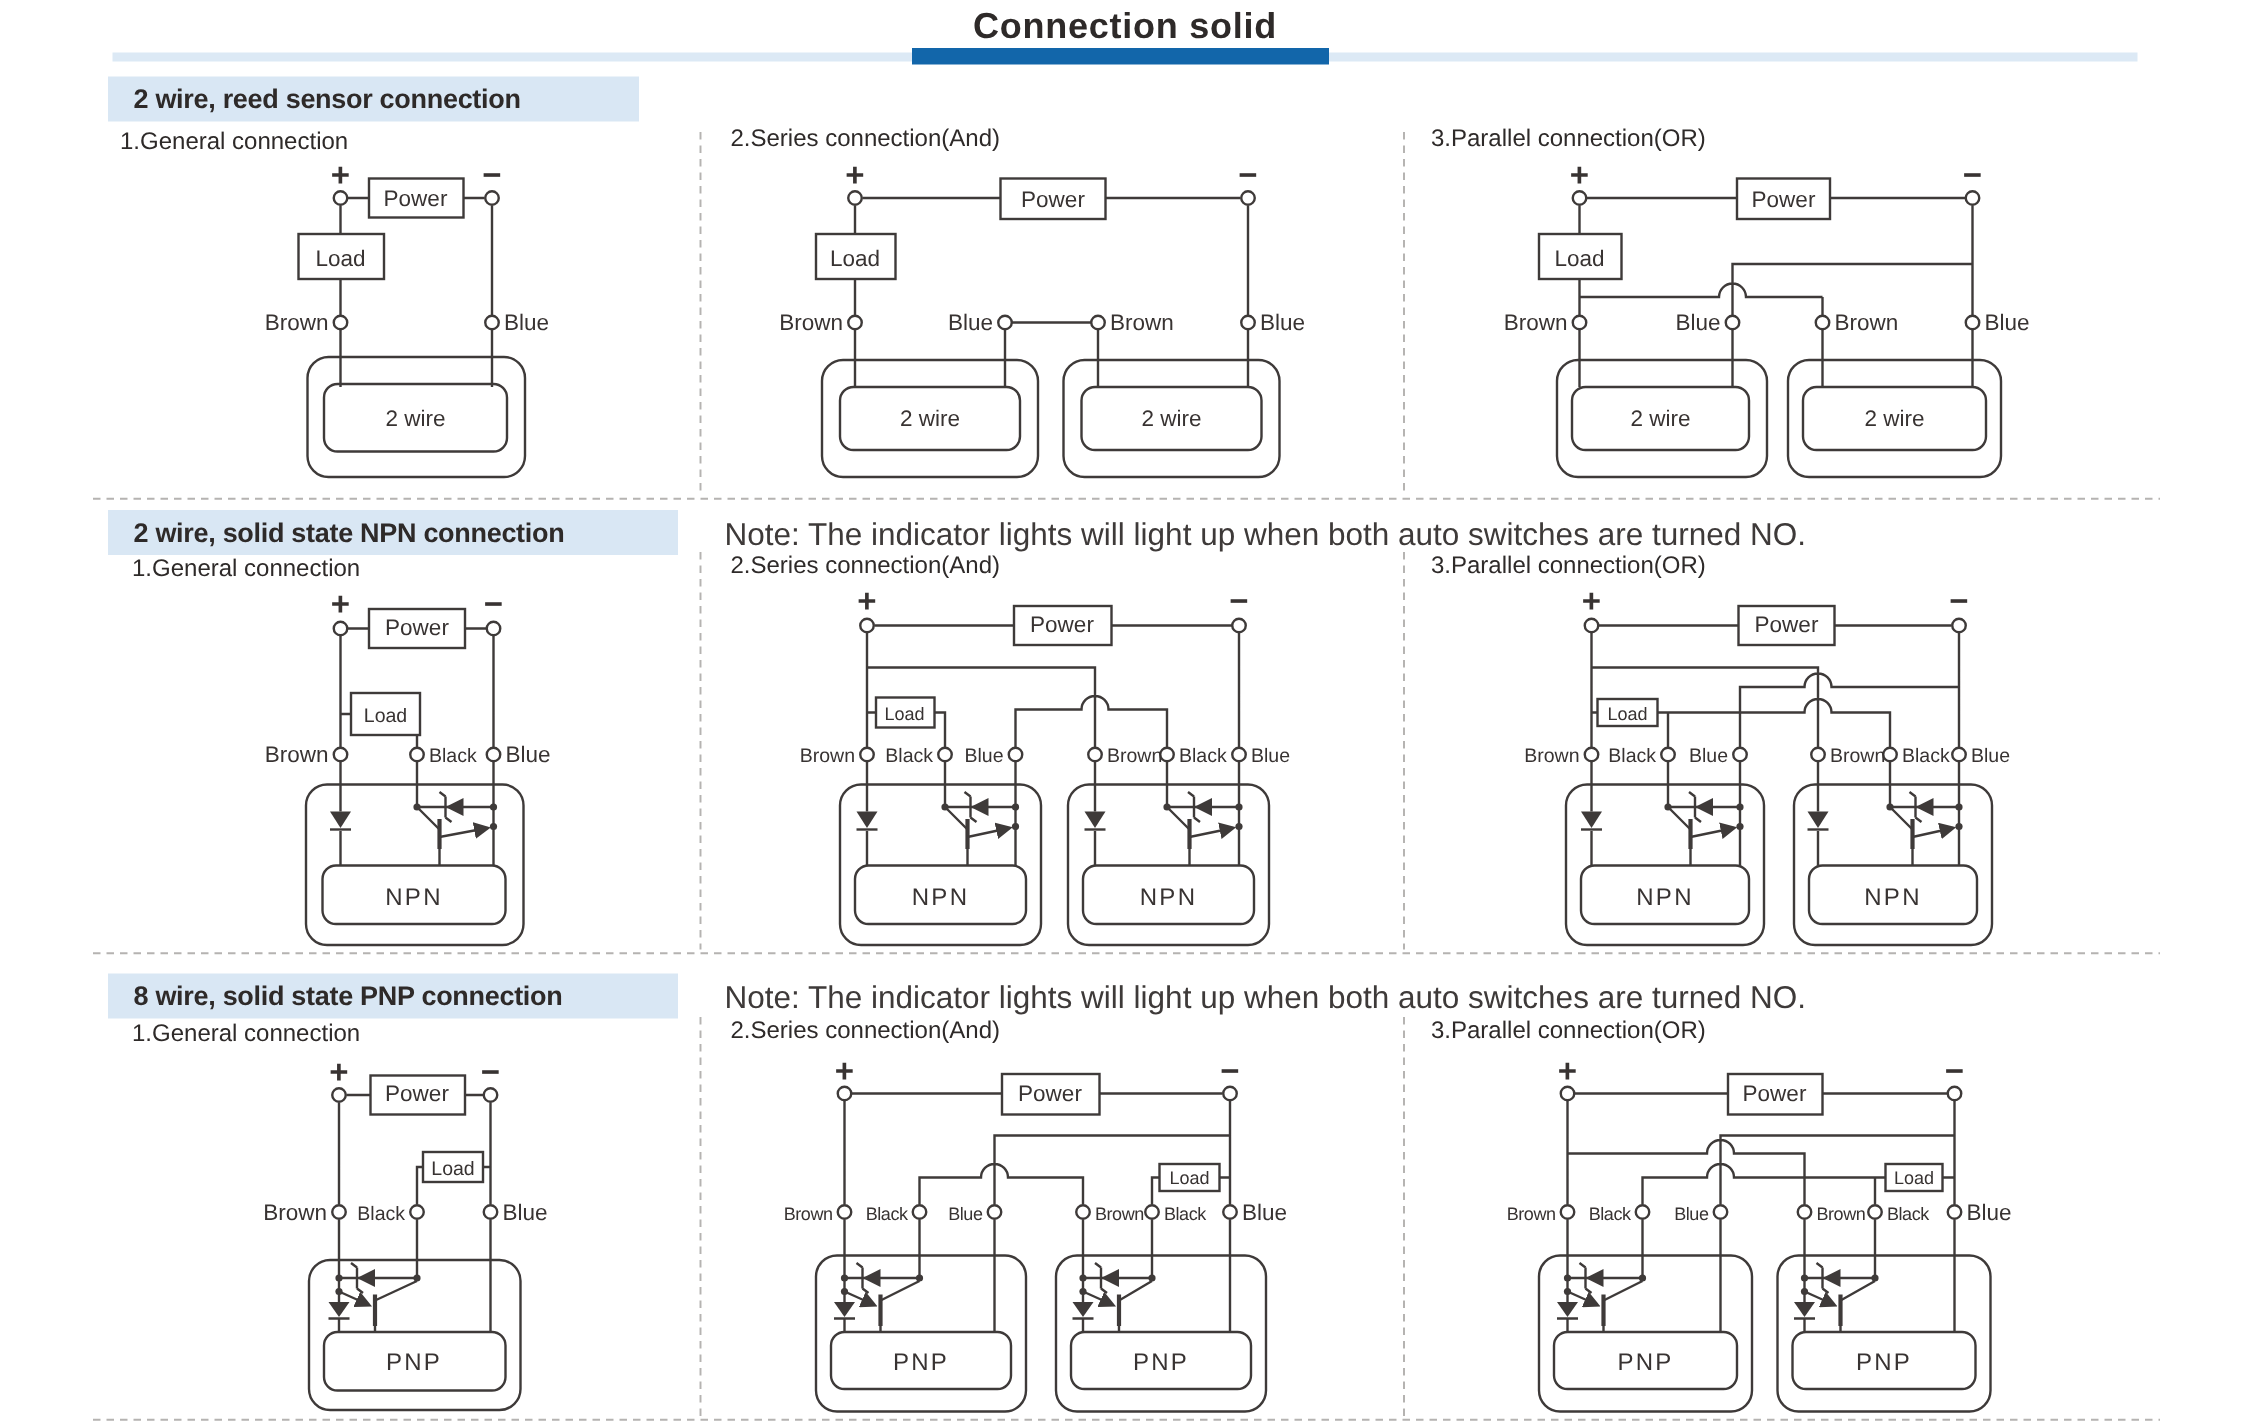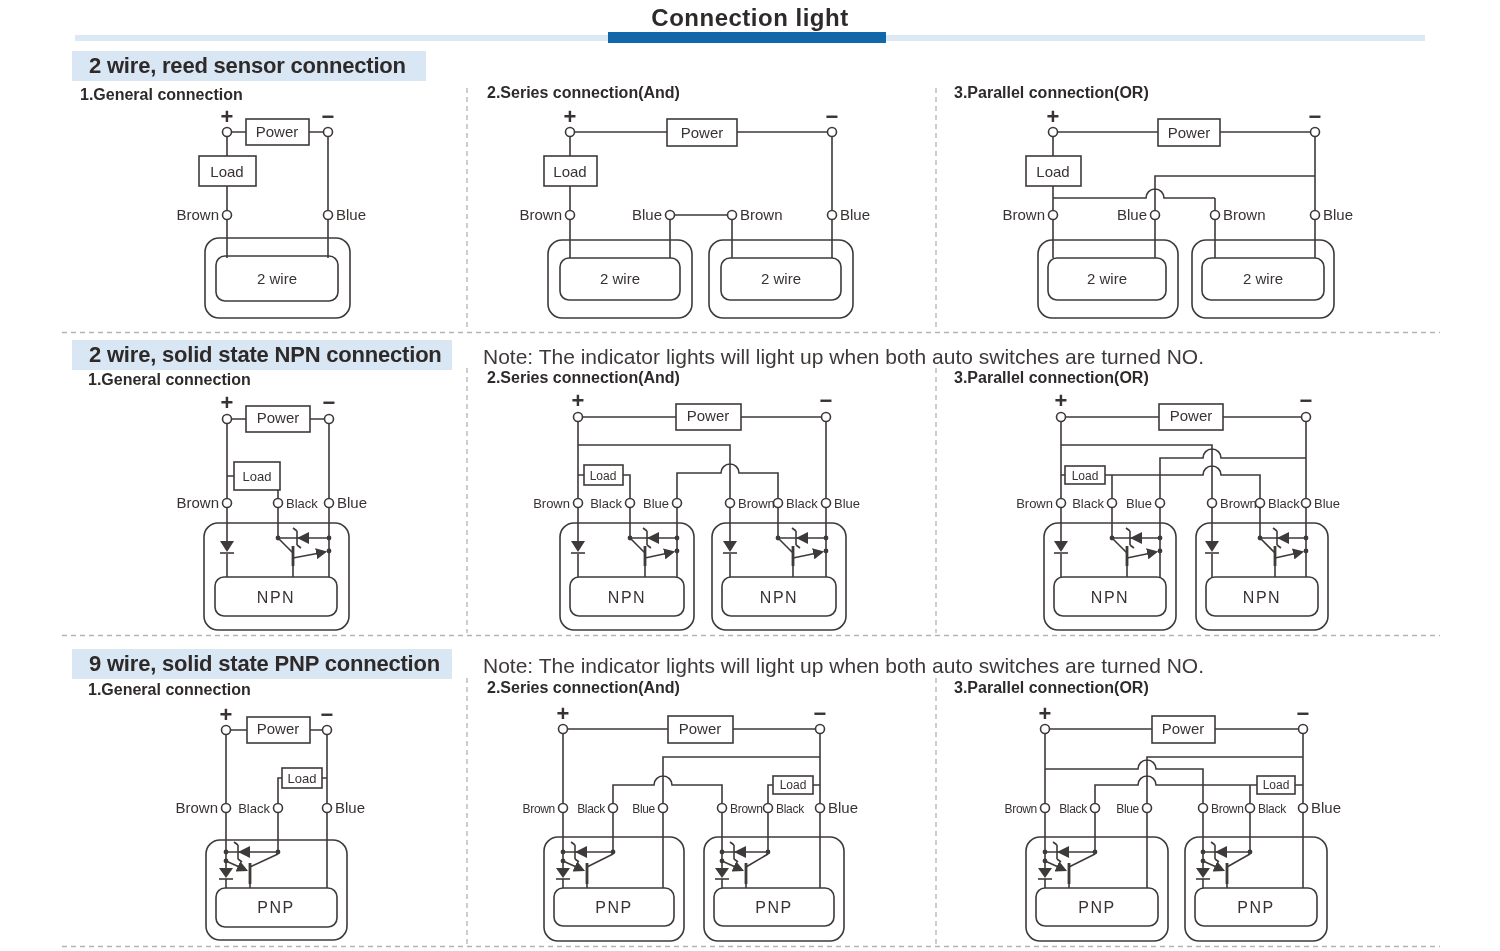--- a/index.html
+++ b/index.html
@@ -3,27 +3,27 @@
 <meta charset="utf-8">
 <style>
   html,body{margin:0;padding:0;background:#fff;}
   .page{position:relative;width:1500px;height:951px;background:#fff;overflow:hidden;
         font-family:"Liberation Sans",sans-serif;color:#383332;}
   .title{position:absolute;top:4px;left:0;width:1500px;text-align:center;
          font-size:24px;font-weight:bold;letter-spacing:.5px;color:#2e2a29;}
   .bar-light{position:absolute;left:75px;top:35px;width:1350px;height:6px;background:#dce9f5;}
   .bar-dark{position:absolute;left:608px;top:32px;width:278px;height:11px;background:#1266aa;}
   .sec-head{position:absolute;height:30px;line-height:30px;background:#d9e7f4;
-            font-size:22px;font-weight:bold;letter-spacing:-.2px;padding-left:17px;color:#2e2a29;}
+            font-size:18px;font-weight:bold;letter-spacing:-.2px;padding-left:17px;color:#2e2a29;}
   .sh1{left:72px;top:51px;width:337px;}
   .sh2{left:72px;top:340px;width:363px;}
   .sh3{left:72px;top:649px;width:363px;}
   .note{position:absolute;font-size:21px;color:#3e3a39;}
   .n2{left:483px;top:345px;} .n3{left:483px;top:654px;}
-  .ptitle{position:absolute;font-size:16px;font-weight:bold;color:#2e2a29;}
+  .ptitle{position:absolute;font-size:16px;font-weight:normal;color:#2e2a29;}
   svg{position:absolute;left:0;top:0;}
   .w{fill:none;stroke:#3e3a39;stroke-width:1.6;}
   .kb{fill:#fff;stroke:#3e3a39;stroke-width:1.6;}
   .ob{fill:none;stroke:#3e3a39;stroke-width:1.6;}
   .tc{fill:#fff;stroke:#3e3a39;stroke-width:1.6;}
   .dot{fill:#3e3a39;}
   .dio{fill:#3e3a39;stroke:none;}
   .gl{fill:none;stroke:#3e3a39;stroke-width:1.6;}
   .bb{fill:none;stroke:#3e3a39;stroke-width:2.8;}
   .dash{fill:none;stroke:#b5b3b1;stroke-width:1.3;stroke-dasharray:5 4;}
@@ -34,27 +34,27 @@
   .t12{font-size:12px;text-anchor:middle;}
   .sn{font-size:16px;letter-spacing:1.5px;text-anchor:middle;}
   .ae{text-anchor:end;} .as{text-anchor:start;}
   .f15{font-size:15px;} .f13{font-size:13px;} .f12{font-size:12px;letter-spacing:-.3px;}
 </style>
 </head>
 <body>
 
 <div class="page">
 
-  <div class="title">Connection light</div>
+  <div class="title">Connection solid</div>
   <div class="bar-light"></div>
   <div class="bar-dark"></div>
 
   <div class="sec-head sh1">2 wire, reed sensor connection</div>
   <div class="sec-head sh2">2 wire, solid state NPN connection</div>
-  <div class="sec-head sh3">9 wire, solid state PNP connection</div>
+  <div class="sec-head sh3">8 wire, solid state PNP connection</div>
   <div class="note n2">Note: The indicator lights will light up when both auto switches are turned NO.</div>
   <div class="note n3">Note: The indicator lights will light up when both auto switches are turned NO.</div>
 
   <div class="ptitle" style="left:80px;top:86px">1.General connection</div>
   <div class="ptitle" style="left:487px;top:84px">2.Series connection(And)</div>
   <div class="ptitle" style="left:954px;top:84px">3.Parallel connection(OR)</div>
   <div class="ptitle" style="left:88px;top:371px">1.General connection</div>
   <div class="ptitle" style="left:487px;top:369px">2.Series connection(And)</div>
   <div class="ptitle" style="left:954px;top:369px">3.Parallel connection(OR)</div>
   <div class="ptitle" style="left:88px;top:681px">1.General connection</div>

